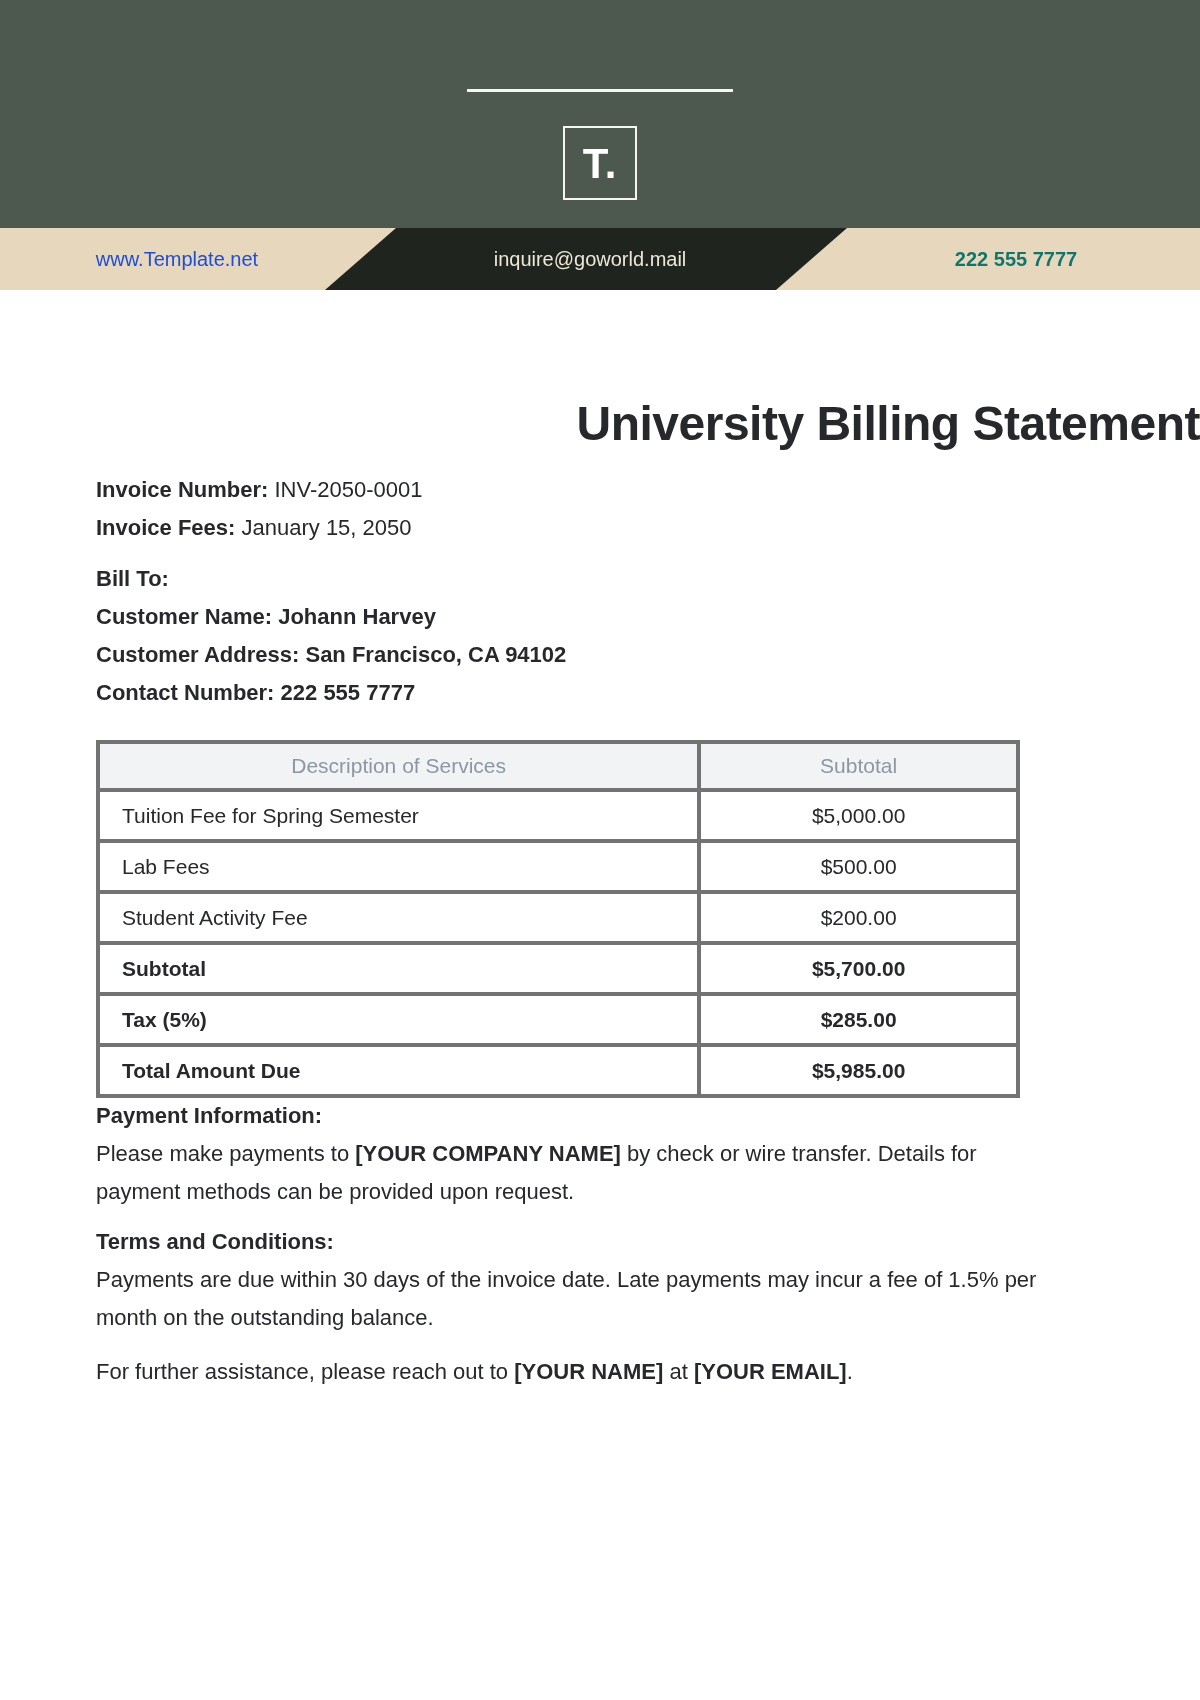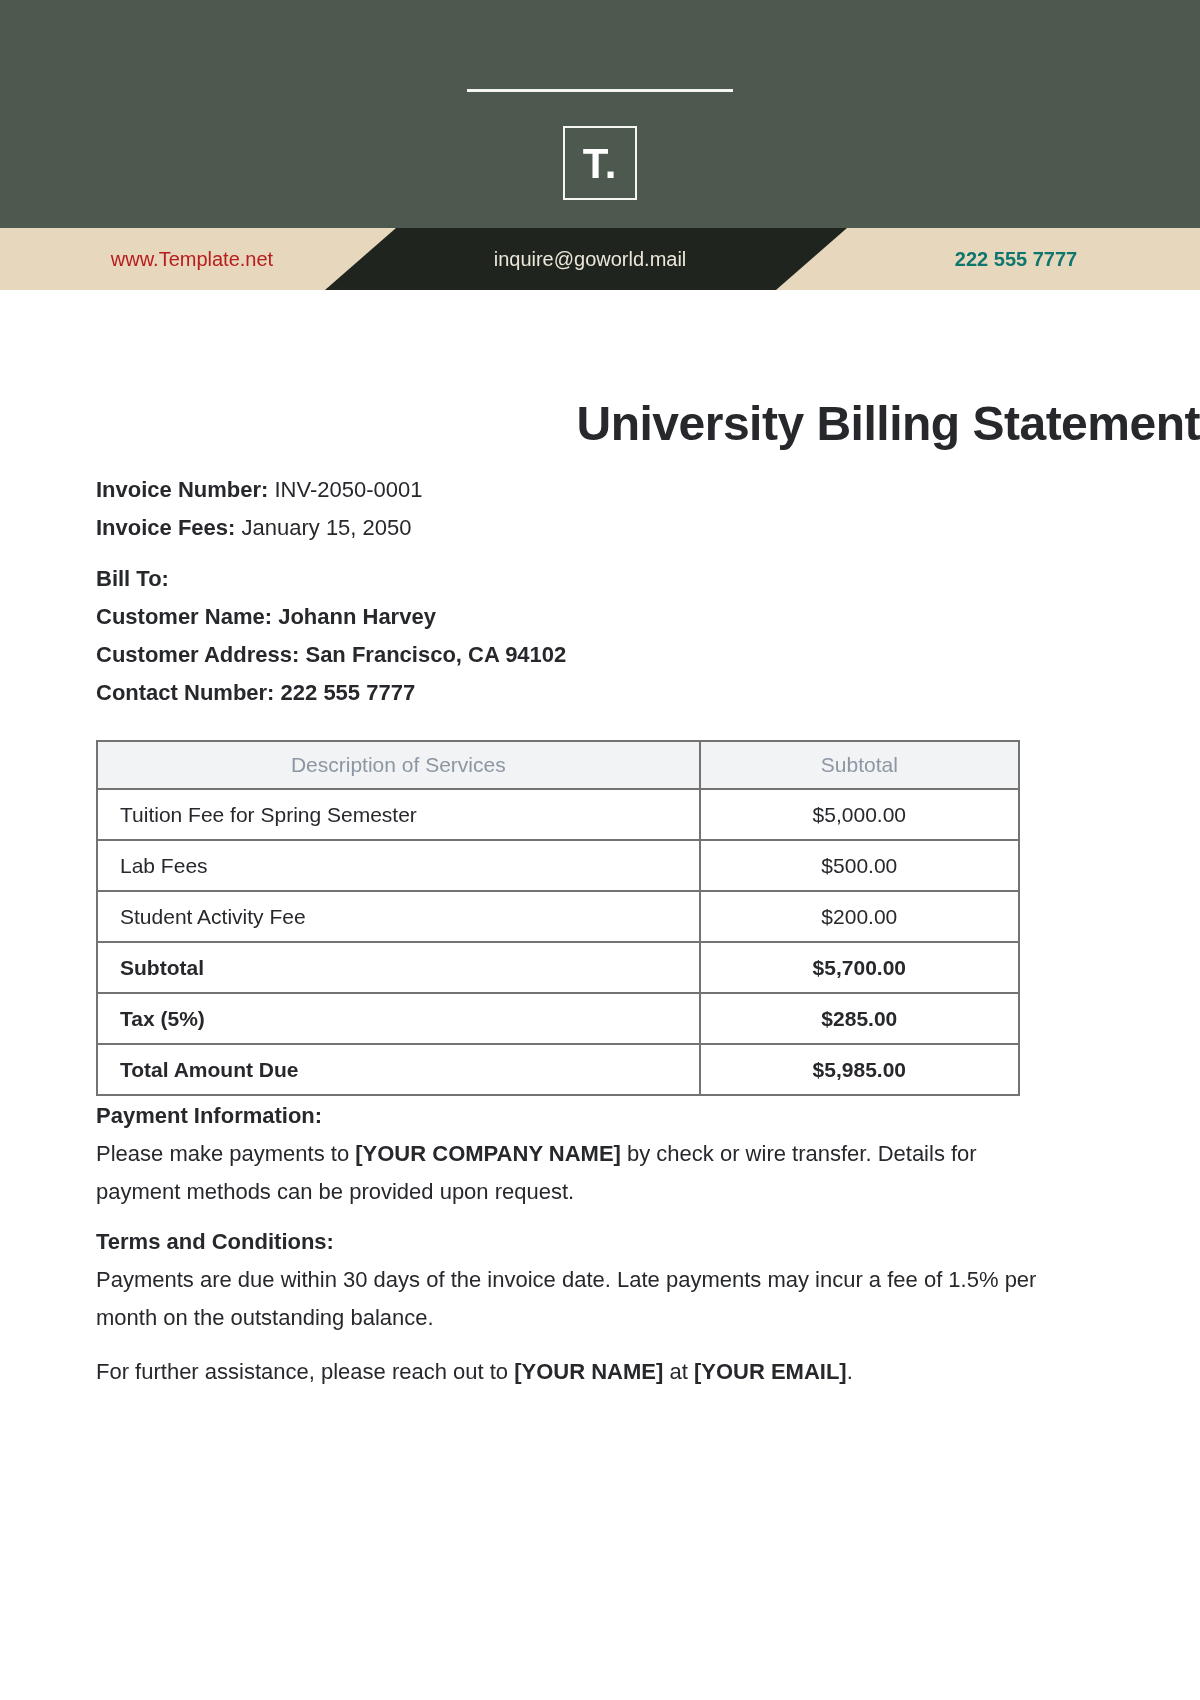--- a/index.html
+++ b/index.html
@@ -12,35 +12,35 @@
   .hdr-line { position:absolute; left:467px; top:89px; width:266px; height:3px; background:#f5f5f1; }
   .logo { position:absolute; left:50%; top:126px; transform:translateX(-50%); width:74px; height:74px;
           border:2px solid #f5f5f1; display:flex; align-items:center; justify-content:center; }
   .logo-t { color:#ffffff; font-weight:800; font-size:42px; line-height:1; letter-spacing:1px; padding-top:2px; }
 
   
   .bar { position:absolute; left:0; top:228px; width:1200px; height:62px; background:#e6d7bd; }
   .bar-dark { position:absolute; left:0; top:0; width:1200px; height:62px; background:#1f251e;
               clip-path:polygon(396px 0, 847px 0, 776px 62px, 325px 62px); }
   .bar-item { position:absolute; top:0; height:62px; line-height:62px; font-size:20px; text-align:center; }
-  .bar-web   { left:16px;     width:352px; color:#b91c1c; }
+  .bar-web   { left:1px;     width:352px; color:#1d4ed8; }
   .bar-email { left:370px; width:440px; color:#ece7d8; }
   .bar-phone { left:886px; width:260px; color:#0f766e;font-weight:bold; }
 
   
   .title { position:absolute; left:0; right:0; top:398px; text-align:right;
            font-size:48px; font-weight:700; letter-spacing:-0.5px; color:#26282c; line-height:52px; }
 
   .info { position:absolute; left:96px; top:471px; width:1000px; font-size:22px; line-height:38px; color:#26282c; }
   .info .gap { margin-top:13px; }
   .b { font-weight:700; }
 
   .tbl { position:absolute; left:96px; top:740px; width:924px; border-collapse:collapse;
          font-size:21px; color:#26282c; background:#ffffff; }
-  .tbl th, .tbl td { border:2px solid #737373; }
+  .tbl th, .tbl td { border:4px solid #737373; }
   .tbl th { height:48px; background:#f1f3f5; color:#8d97a3; font-weight:400; text-align:center; }
   .tbl td { height:51px; }
   .tbl td.desc { text-align:left; padding-left:22px; }
   .tbl td.amt  { text-align:center; }
   .tbl tr.bold td { font-weight:700; }
   .col-desc { width:604px; } .col-amt { width:320px; }
 
   .txt { position:absolute; left:96px; top:1097px; width:1040px; font-size:22px; line-height:38px; color:#26282c; }
   .txt .h { font-weight:700; }
   .txt .gap2 { margin-top:12px; }

